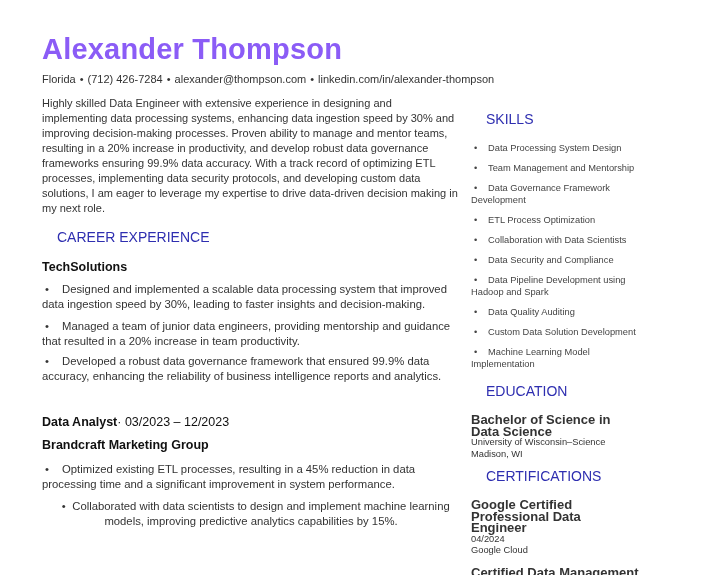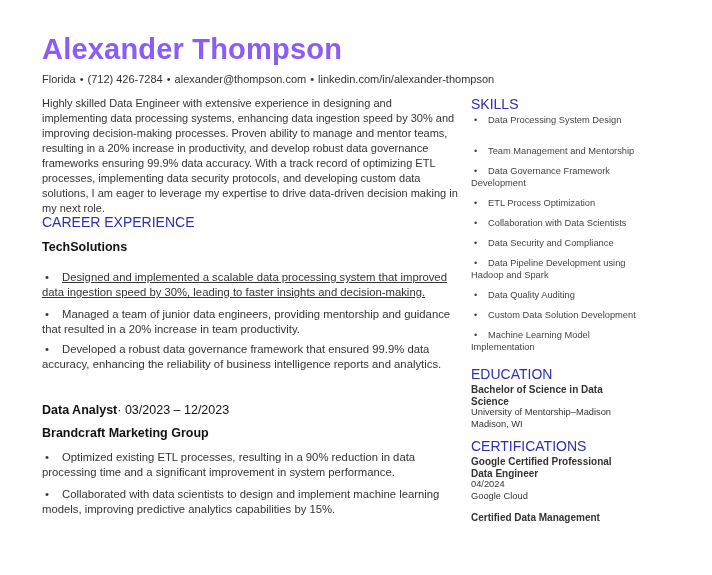--- a/index.html
+++ b/index.html
@@ -3,81 +3,81 @@
 <meta charset="utf-8">
 <style>
   html, body { margin:0; padding:0; background:#ffffff; }
   body { width:712px; height:575px; overflow:hidden; position:relative;
          font-family:"Liberation Sans", sans-serif; color:#222; }
   .name { position:absolute; left:42px; top:33px; font-size:29px; font-weight:bold;
           color:#8b5cf6; letter-spacing:0.2px; margin:0; }
   .contact { position:absolute; left:42px; top:73px; font-size:11px; color:#333; white-space:nowrap; }
   .contact .sep { margin:0 4px; }
   .summary { position:absolute; left:42px; top:96px; width:418px; font-size:11px; line-height:15px; color:#333; margin:0; }
-  .section-title { font-size:14px; color:#2e2eb0; margin:0; font-weight:normal; }
+  .section-title { font-size:14px; color:#2e2eb0; margin:15px; font-weight:normal; }
   .left-col { position:absolute; left:42px; top:214px; width:418px; }
   .job-title { font-size:12.5px; margin:0; color:#111; }
   .job-title b { font-weight:bold; }
   .company { font-size:12.5px; font-weight:bold; margin:0; color:#111; }
   .bullet { font-size:11.3px; line-height:15px; color:#333; margin:0; }
   .bullet .dot { display:inline-block; width:20px; padding-left:3px; box-sizing:border-box; }
   .right-col { position:absolute; left:471px; top:96px; width:170px; }
   .skill { font-size:9.3px; line-height:12px; color:#444; margin:0; }
   .skill .dot { display:inline-block; width:17px; padding-left:3px; box-sizing:border-box; }
-  .edu-bold { font-size:10px; line-height:11.5px; font-weight:bold; color:#333; margin:0; }
+  .edu-bold { font-size:13px; line-height:11.5px; font-weight:bold; color:#333; margin:0; }
   .edu-line { font-size:9.3px; line-height:11.5px; color:#333; margin:0; }
 </style>
 </head>
 <body>
 
 <h1 class="name">Alexander Thompson</h1>
 
 <div class="contact">
   <span>Florida</span><span class="sep">•</span><span>(712) 426-7284</span><span class="sep">•</span><span>alexander@thompson.com</span><span class="sep">•</span><span>linkedin.com/in/alexander-thompson</span>
 </div>
 
 <p class="summary">Highly skilled Data Engineer with extensive experience in designing and implementing data processing systems, enhancing data ingestion speed by 30% and improving decision-making processes. Proven ability to manage and mentor teams, resulting in a 20% increase in productivity, and develop robust data governance frameworks ensuring 99.9% data accuracy. With a track record of optimizing ETL processes, implementing data security protocols, and developing custom data solutions, I am eager to leverage my expertise to drive data-driven decision making in my next role.</p>
 
 <div class="left-col">
   <h2 class="section-title">CAREER EXPERIENCE</h2>
 
   <div style="margin-top:10px;">
     <p class="company" style="margin-top:9px;">TechSolutions</p>
-    <p class="bullet" style="margin-top:16px;text-decoration:underline;"><span class="dot">•</span><span>Designed and implemented a scalable data processing system that improved data ingestion speed by 30%, leading to faster insights and decision-making.</span></p>
+    <p class="bullet" style="margin-top:8px;"><span class="dot">•</span><span>Designed and implemented a scalable data processing system that improved data ingestion speed by 30%, leading to faster insights and decision-making.</span></p>
     <p class="bullet" style="margin-top:7px;"><span class="dot">•</span><span>Managed a team of junior data engineers, providing mentorship and guidance that resulted in a 20% increase in team productivity.</span></p>
     <p class="bullet" style="margin-top:5px;"><span class="dot">•</span><span>Developed a robust data governance framework that ensured 99.9% data accuracy, enhancing the reliability of business intelligence reports and analytics.</span></p>
   </div>
 
   <div style="margin-top:31px;">
     <p class="job-title"><b>Data Analyst</b><span>· 03/2023 – 12/2023</span></p>
     <p class="company" style="margin-top:9px;">Brandcraft Marketing Group</p>
-    <p class="bullet" style="margin-top:10px;"><span class="dot">•</span><span>Optimized existing ETL processes, resulting in a 90% reduction in data processing time and a significant improvement in system performance.</span></p>
-    <p class="bullet" style="margin-top:7px;"><span class="dot">•</span><span>Collaborated with data scientists to design and implement machine learning models, improving predictive analytics capabilities by 15%.</span></p>
+    <p class="bullet" style="margin-top:10px;"><span class="dot">•</span><span>Optimized existing ETL processes, resulting in a 45% reduction in data processing time and a significant improvement in system performance.</span></p>
+    <p class="bullet" style="margin-top:7px;text-align:center;"><span class="dot">•</span><span>Collaborated with data scientists to design and implement machine learning models, improving predictive analytics capabilities by 15%.</span></p>
   </div>
 </div>
 
 <div class="right-col">
   <h2 class="section-title">SKILLS</h2>
   <div style="margin-top:2px;">
     <p class="skill"><span class="dot">•</span><span>Data Processing System Design</span></p>
-    <p class="skill" style="margin-top:19px;"><span class="dot">•</span><span>Team Management and Mentorship</span></p>
+    <p class="skill" style="margin-top:8px;"><span class="dot">•</span><span>Team Management and Mentorship</span></p>
     <p class="skill" style="margin-top:8px;"><span class="dot">•</span><span>Data Governance Framework Development</span></p>
     <p class="skill" style="margin-top:8px;"><span class="dot">•</span><span>ETL Process Optimization</span></p>
     <p class="skill" style="margin-top:8px;"><span class="dot">•</span><span>Collaboration with Data Scientists</span></p>
     <p class="skill" style="margin-top:8px;"><span class="dot">•</span><span>Data Security and Compliance</span></p>
     <p class="skill" style="margin-top:8px;"><span class="dot">•</span><span>Data Pipeline Development using Hadoop and Spark</span></p>
     <p class="skill" style="margin-top:8px;"><span class="dot">•</span><span>Data Quality Auditing</span></p>
     <p class="skill" style="margin-top:8px;"><span class="dot">•</span><span>Custom Data Solution Development</span></p>
     <p class="skill" style="margin-top:8px;"><span class="dot">•</span><span>Machine Learning Model Implementation</span></p>
   </div>
 
   <h2 class="section-title" style="margin-top:13px;">EDUCATION</h2>
   <div style="margin-top:2px;">
     <p class="edu-bold" style="width:140px;">Bachelor of Science in Data Science</p>
-    <p class="edu-line">University of Mentorship–Madison</p>
+    <p class="edu-line">University of Wisconsin–Science</p>
     <p class="edu-line">Madison, WI</p>
   </div>
 
   <h2 class="section-title" style="margin-top:8px;">CERTIFICATIONS</h2>
   <div style="margin-top:2px;">
     <p class="edu-bold" style="width:165px;">Google Certified Professional Data Engineer</p>
     <p class="edu-line">04/2024</p>
     <p class="edu-line">Google Cloud</p>
   </div>
   <div style="margin-top:10px;">

